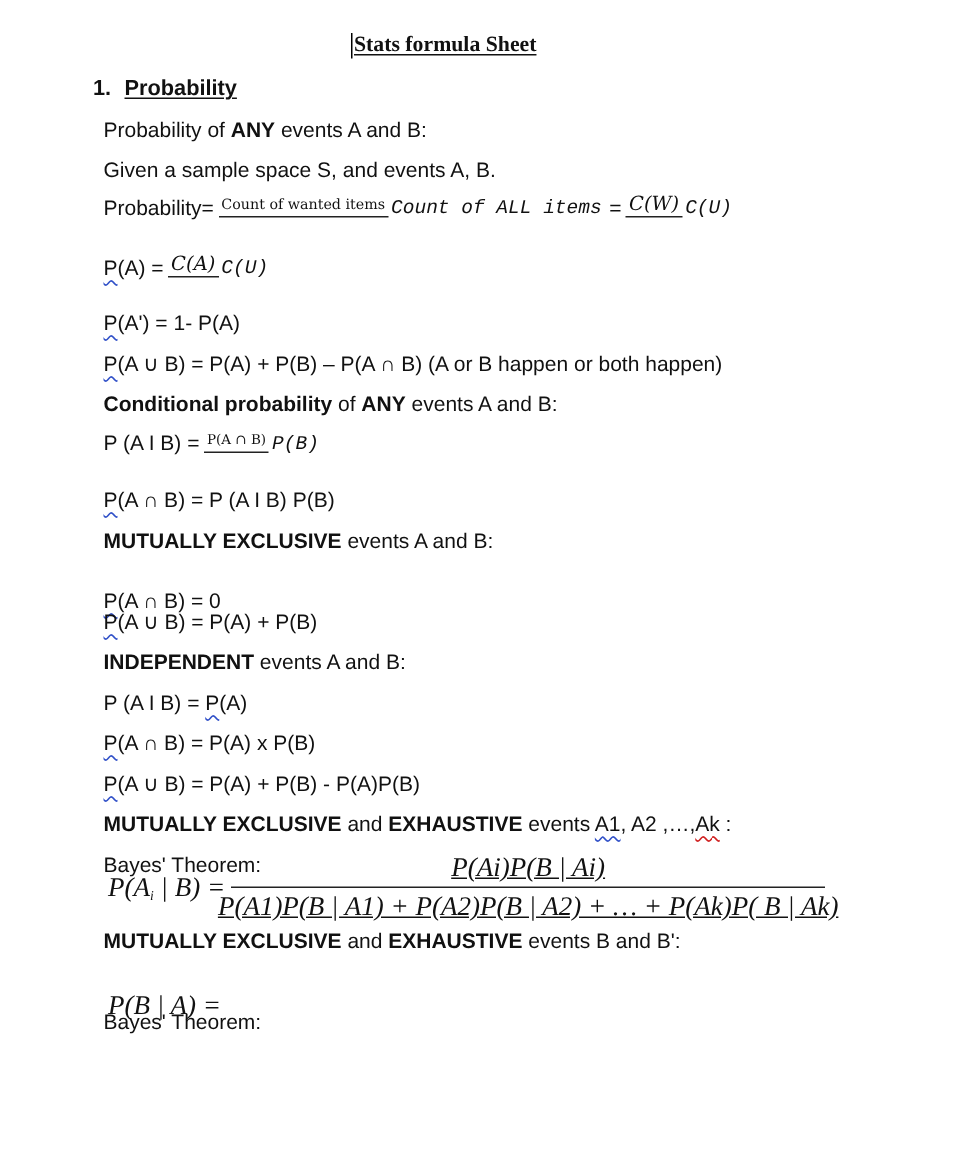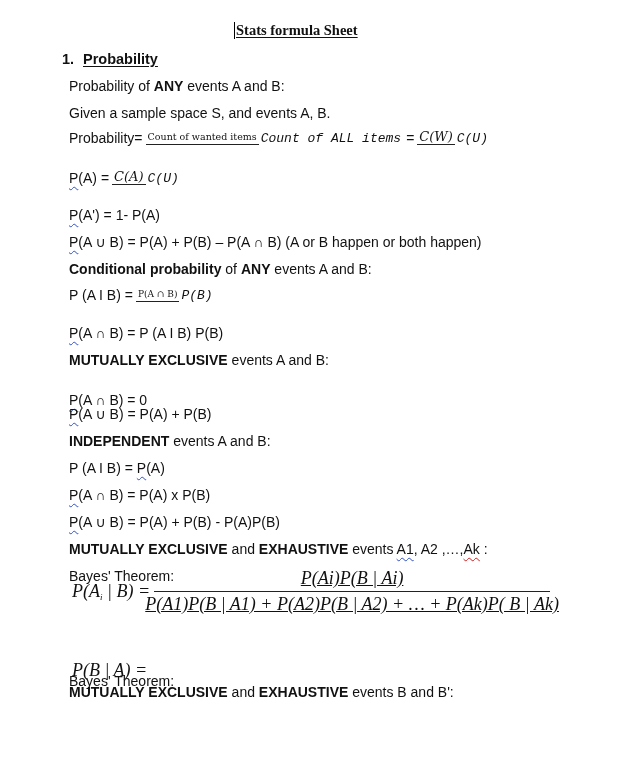--- a/index.html
+++ b/index.html
@@ -125,21 +125,21 @@
 <div class="abs line" style="top:568px">Bayes' Theorem:</div>
 
 <div class="abs tnr" style="left:72px; top:568px; display:flex; align-items:center;">
   <span><span>P(A</span><sub class="sm-sub">i</sub><span> | B) =</span></span>
   <span class="bfrac" style="margin-left:4px; width:396px;">
     <span class="n">P(Ai)P(B | Ai)</span>
     <span class="d">P(A1)P(B | A1) + P(A2)P(B | A2) + … + P(Ak)P( B | Ak)</span>
   </span>
 </div>
 
-<div class="abs line" style="top:684px">
+<div class="abs line" style="top:619px">
   <b>MUTUALLY EXCLUSIVE</b><span> and </span><b>EXHAUSTIVE</b><span> events B and B':</span>
 </div>
 
 <div class="abs line" style="top:673px">Bayes' Theorem:</div>
 
 <div class="abs tnr" style="left:72px; top:660px; display:flex; align-items:center;">
   <span>P(B | A) =</span>
   <span class="bfrac" style="margin-left:4px; width:222px;">
   </span>
 </div>

